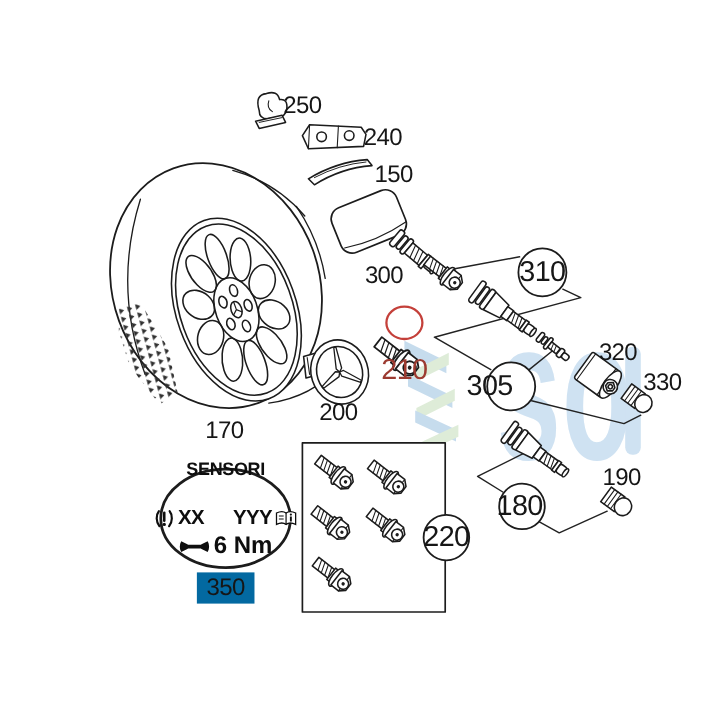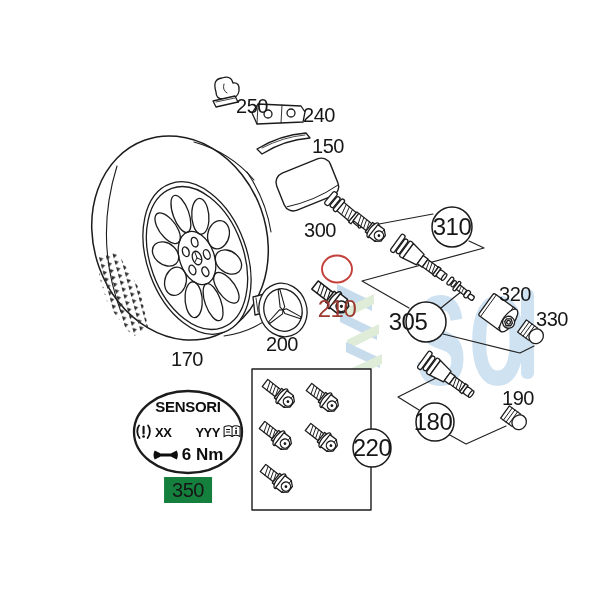--- a/index.html
+++ b/index.html
@@ -7,26 +7,26 @@
          font-family:"Liberation Sans",sans-serif;}
   #stage svg.diagram{position:absolute;left:0;top:0;z-index:2;}
   .wm{position:absolute;z-index:1;}
   .wm-text{left:414px;top:245px;font-size:96px;line-height:96px;font-weight:bold;
            color:#cfe2f2;letter-spacing:1px;transform:scaleY(1.72);transform-origin:top left;}
   .wm-bar{left:521px;top:289px;width:13px;height:90px;background:#cfe2f2;border-radius:6px;}
   .lbl{position:absolute;z-index:3;transform:translate(-50%,-50%);
        font-size:20px;line-height:1;color:#161616;letter-spacing:-0.5px;white-space:nowrap;}
   .lbl.circle{font-size:24px;}
   .lbl.red{color:#9c3a30;margin-top:40px;}
-  .lbl.gray{background:#15803d;padding:3px 8px;}
+  .lbl.gray{background:#0369a1;padding:3px 8px;}
   .sensor-text{position:absolute;z-index:3;transform:translate(-50%,-50%);color:#0e0e0e;
        font-weight:bold;white-space:nowrap;display:flex;align-items:center;gap:3px;}
   .sensor-title{font-size:15px;letter-spacing:-0.3px;}
-  .sensor-code{font-size:13px;letter-spacing:-0.5px;}
-  .sensor-torque{font-size:17px;}
+  .sensor-code{font-size:17px;letter-spacing:-0.5px;}
+  .sensor-torque{font-size:20px;}
   .icn{display:inline-block;vertical-align:middle;}
 </style>
 </head>
 <body>
 
 <div id="stage">
 
   <svg class="wm" width="600" height="600" viewBox="0 0 600 600" style="left:0;top:0;">
     <g opacity="0.85">
       <polygon points="337,284 372,301 372,311 337,294" fill="#bdd6ea"></polygon>
@@ -215,35 +215,35 @@
       <circle cx="435" cy="422" r="19"></circle>
       <circle cx="372" cy="448" r="19"></circle>
     </g>
     <ellipse cx="337" cy="269" rx="15" ry="13.5" fill="#fff" stroke="#c4403a" stroke-width="1.9"></ellipse>
 
     <ellipse cx="188" cy="432" rx="54" ry="41" fill="#fff" stroke-width="2.3"></ellipse>
   </svg>
 
   <div class="lbl" style="left:187px;top:359px">170</div>
   <div class="lbl" style="left:282px;top:344px">200</div>
-  <div class="lbl" style="left:252px;top:106px">250</div>
+  <div class="lbl" style="left:252px;top:88px">250</div>
   <div class="lbl" style="left:319px;top:115px">240</div>
   <div class="lbl" style="left:328px;top:146px">150</div>
   <div class="lbl" style="left:320px;top:230px">300</div>
   <div class="lbl" style="left:515px;top:294px">320</div>
   <div class="lbl" style="left:552px;top:319px">330</div>
   <div class="lbl" style="left:518px;top:398px">190</div>
   <div class="lbl circle" style="left:452px;top:227px">310</div>
   <div class="lbl circle" style="left:408px;top:322px">305</div>
   <div class="lbl circle" style="left:433px;top:422px">180</div>
   <div class="lbl circle" style="left:372px;top:448px">220</div>
   <div class="lbl circle red" style="left:337px;top:269px">210</div>
   <div class="lbl gray" style="left:188px;top:490px">350</div>
 
-  <div class="sensor-text sensor-title" style="left:188px;top:406px">SENSORI</div>
+  <div class="sensor-text sensor-title" style="left:188px;top:391px">SENSORI</div>
   <div class="sensor-text" style="left:188px;top:432px">
     <svg class="icn" width="17" height="17" viewBox="0 0 17 17">
       <path d="M4,2 C1.5,5 1.5,11 4.5,14.5 M13,2 C15.5,5 15.5,11 12.5,14.5" fill="none" stroke="#0e0e0e" stroke-width="1.8" stroke-linecap="round"></path>
       <path d="M8.5,3.2 V10" stroke="#0e0e0e" stroke-width="2.1" stroke-linecap="round"></path>
       <circle cx="8.5" cy="13" r="1.35" fill="#0e0e0e"></circle>
     </svg>
     <span class="sensor-code">XX</span>
     <span class="sensor-code" style="margin-left:21px">YYY</span>
     <svg class="icn" width="18" height="15" viewBox="0 0 18 15">
       <path d="M1,2.5 C4,1 7,1 9,2.5 C11,1 14,1 17,2.5 V12 C14,10.5 11,10.5 9,12 C7,10.5 4,10.5 1,12 Z" fill="#fff" stroke="#0e0e0e" stroke-width="1.1"></path>

